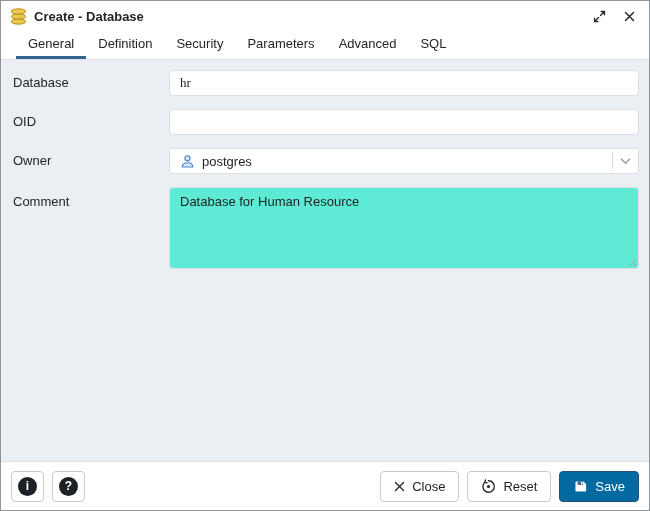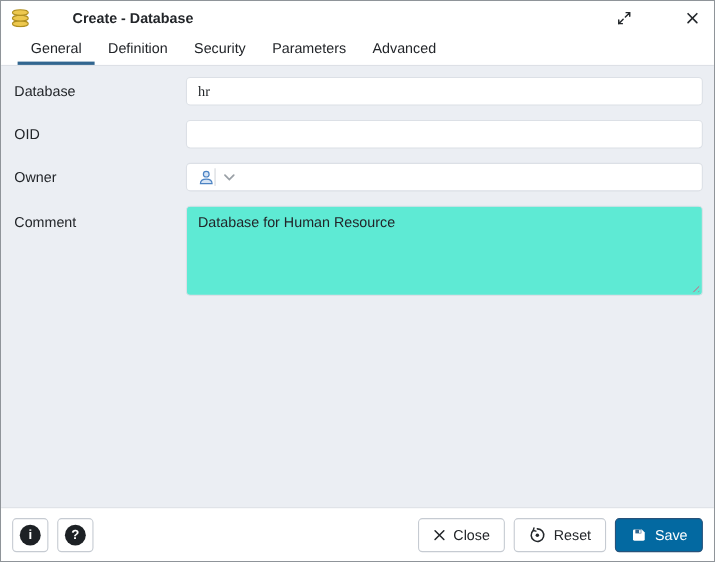--- a/index.html
+++ b/index.html
@@ -15,21 +15,20 @@
     background: #ffffff;
     display: flex; flex-direction: column;
     overflow: hidden;
   }
   
   .titlebar {
     height: 30px; flex: none;
     display: flex; align-items: center;
     padding: 0 14px 0 8px;
     background: #ffffff;
-    gap: 32px;
   }
   .titlebar .title {
     font-size: 13px; font-weight: bold; color: #222529;
     margin-left: 6px;
   }
   .titlebar .spacer { flex: 1; }
   .win-btn {
     display: flex; align-items: center; justify-content: center;
     margin-left: 18px; cursor: pointer; background: none; border: none; padding: 0;
   }
@@ -164,20 +163,21 @@
       </svg>
     </button>
   </div>
 
   <div class="tabbar">
     <div class="tab active">General</div>
     <div class="tab">Definition</div>
     <div class="tab">Security</div>
     <div class="tab">Parameters</div>
     <div class="tab">Advanced</div>
+    <div class="tab">SQL</div>
   </div>
 
   <div class="form-area">
 
     <div class="row">
       <div class="label">Database</div>
       <div class="control">
         <input class="text-input" type="text" value="hr" style="">
       </div>
     </div>
@@ -192,20 +192,21 @@
     <div class="row">
       <div class="label">Owner</div>
       <div class="control">
         <div class="select-box">
           <span style="display:flex;">
             <svg width="15" height="15" viewBox="0 0 15 15">
               <circle cx="7.5" cy="4.3" r="2.6" fill="#d6e4f5" stroke="#4c83c3" stroke-width="1.1"></circle>
               <path d="M2.2 13 q0 -4.2 5.3 -4.2 q5.3 0 5.3 4.2 z" fill="#d6e4f5" stroke="#4c83c3" stroke-width="1.1"></path>
             </svg>
           </span>
+          <span class="select-value">postgres</span>
           <span class="divider"></span>
           <span style="display:flex;">
             <svg width="11" height="7" viewBox="0 0 11 7">
               <path d="M1.5 1.2 L5.5 5.2 L9.5 1.2" stroke="#9aa0a6" stroke-width="1.6" fill="none" stroke-linecap="round"></path>
             </svg>
           </span>
         </div>
       </div>
     </div>
 

